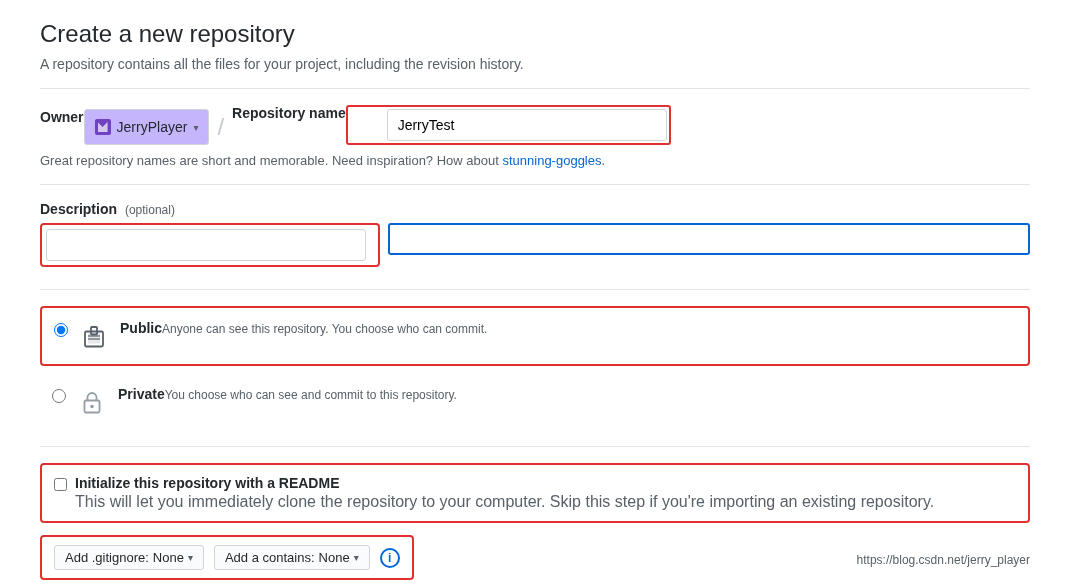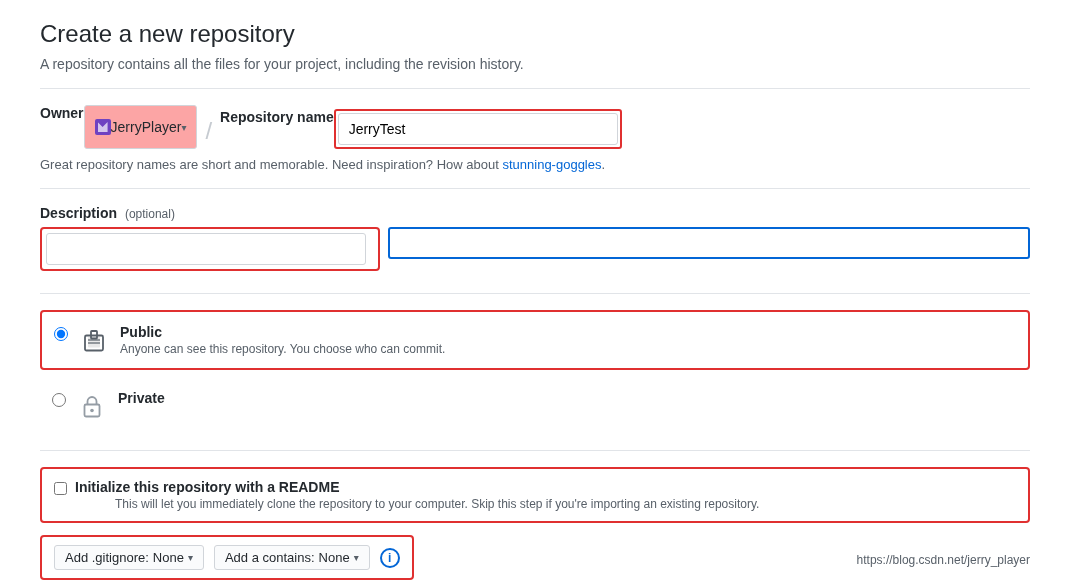--- a/index.html
+++ b/index.html
@@ -47,28 +47,29 @@
     }
     .field-label-optional {
       font-weight: 400;
       color: #586069;
       font-size: 12px;
       margin-left: 4px;
     }
     .owner-dropdown {
       display: flex;
       align-items: center;
+      gap: 6px;
       border: 1px solid #d1d5da;
       border-radius: 3px;
       padding: 5px 10px;
-      background: #fca5a5;
+      background: #c4b5fd;
       cursor: pointer;
       font-size: 14px;
       color: #24292e;
-      height: 44px;
+      height: 36px;
     }
     .owner-avatar {
       width: 16px;
       height: 16px;
       background: #6f42c1;
       border-radius: 2px;
       display: inline-flex;
       align-items: center;
       justify-content: center;
     }
@@ -93,20 +94,21 @@
       width: 280px;
       outline: none;
     }
     .repo-name-wrapper {
       border: 2px solid #e03030;
       border-radius: 3px;
       padding: 2px;
     }
     .repo-name-wrapper input {
       border: 1px solid #d1d5da;
+      margin-left: 37px;
     }
     .suggestion-text {
       font-size: 13px;
       color: #586069;
       margin-bottom: 16px;
     }
     .suggestion-link {
       color: #0366d6;
       text-decoration: none;
     }
@@ -168,21 +170,21 @@
       width: 32px;
       height: 32px;
       flex-shrink: 0;
       display: flex;
       align-items: center;
       justify-content: center;
       color: #586069;
     }
     .vis-details {
       display: flex;
-      flex-direction: column;
+      flex-direction: row;
     }
     .vis-title {
       font-weight: 600;
       font-size: 14px;
       color: #24292e;
     }
     .vis-desc {
       font-size: 12px;
       color: #586069;
       margin-top: 2px;
@@ -204,24 +206,23 @@
     .init-details {
       display: flex;
       flex-direction: column;
     }
     .init-title {
       font-weight: 600;
       font-size: 14px;
       color: #24292e;
     }
     .init-desc {
-      font-size: 12px;
+      font-size: 16px;
       color: #586069;
       margin-top: 2px;
-      margin-left: 40px;
     }
     .extras-wrapper {
       border: 2px solid #e03030;
       border-radius: 4px;
       padding: 8px 12px;
       display: inline-flex;
       align-items: center;
       gap: 10px;
     }
     .dropdown-btn {
@@ -338,20 +339,21 @@
     <input type="radio" class="radio-btn" name="visibility" style="">
     <div class="vis-icon">
       <svg width="24" height="24" viewBox="0 0 16 16" fill="none">
         <rect x="3" y="7" width="10" height="8" rx="1" fill="none" stroke="#959da5" stroke-width="1.2"></rect>
         <path d="M5 7V5a3 3 0 016 0v2" fill="none" stroke="#959da5" stroke-width="1.2"></path>
         <circle cx="8" cy="11" r="1.2" fill="#959da5"></circle>
       </svg>
     </div>
     <div class="vis-details">
       <span class="vis-title">Private</span>
+      <span class="vis-desc">You choose who can see and commit to this repository.</span>
     </div>
   </div>
 </div>
 
 <hr class="divider">
 
 <div class="init-section form-section">
   <div class="init-wrapper">
     <div class="init-row">
       <input type="checkbox" style="margin-top: 3px; flex-shrink: 0;">

